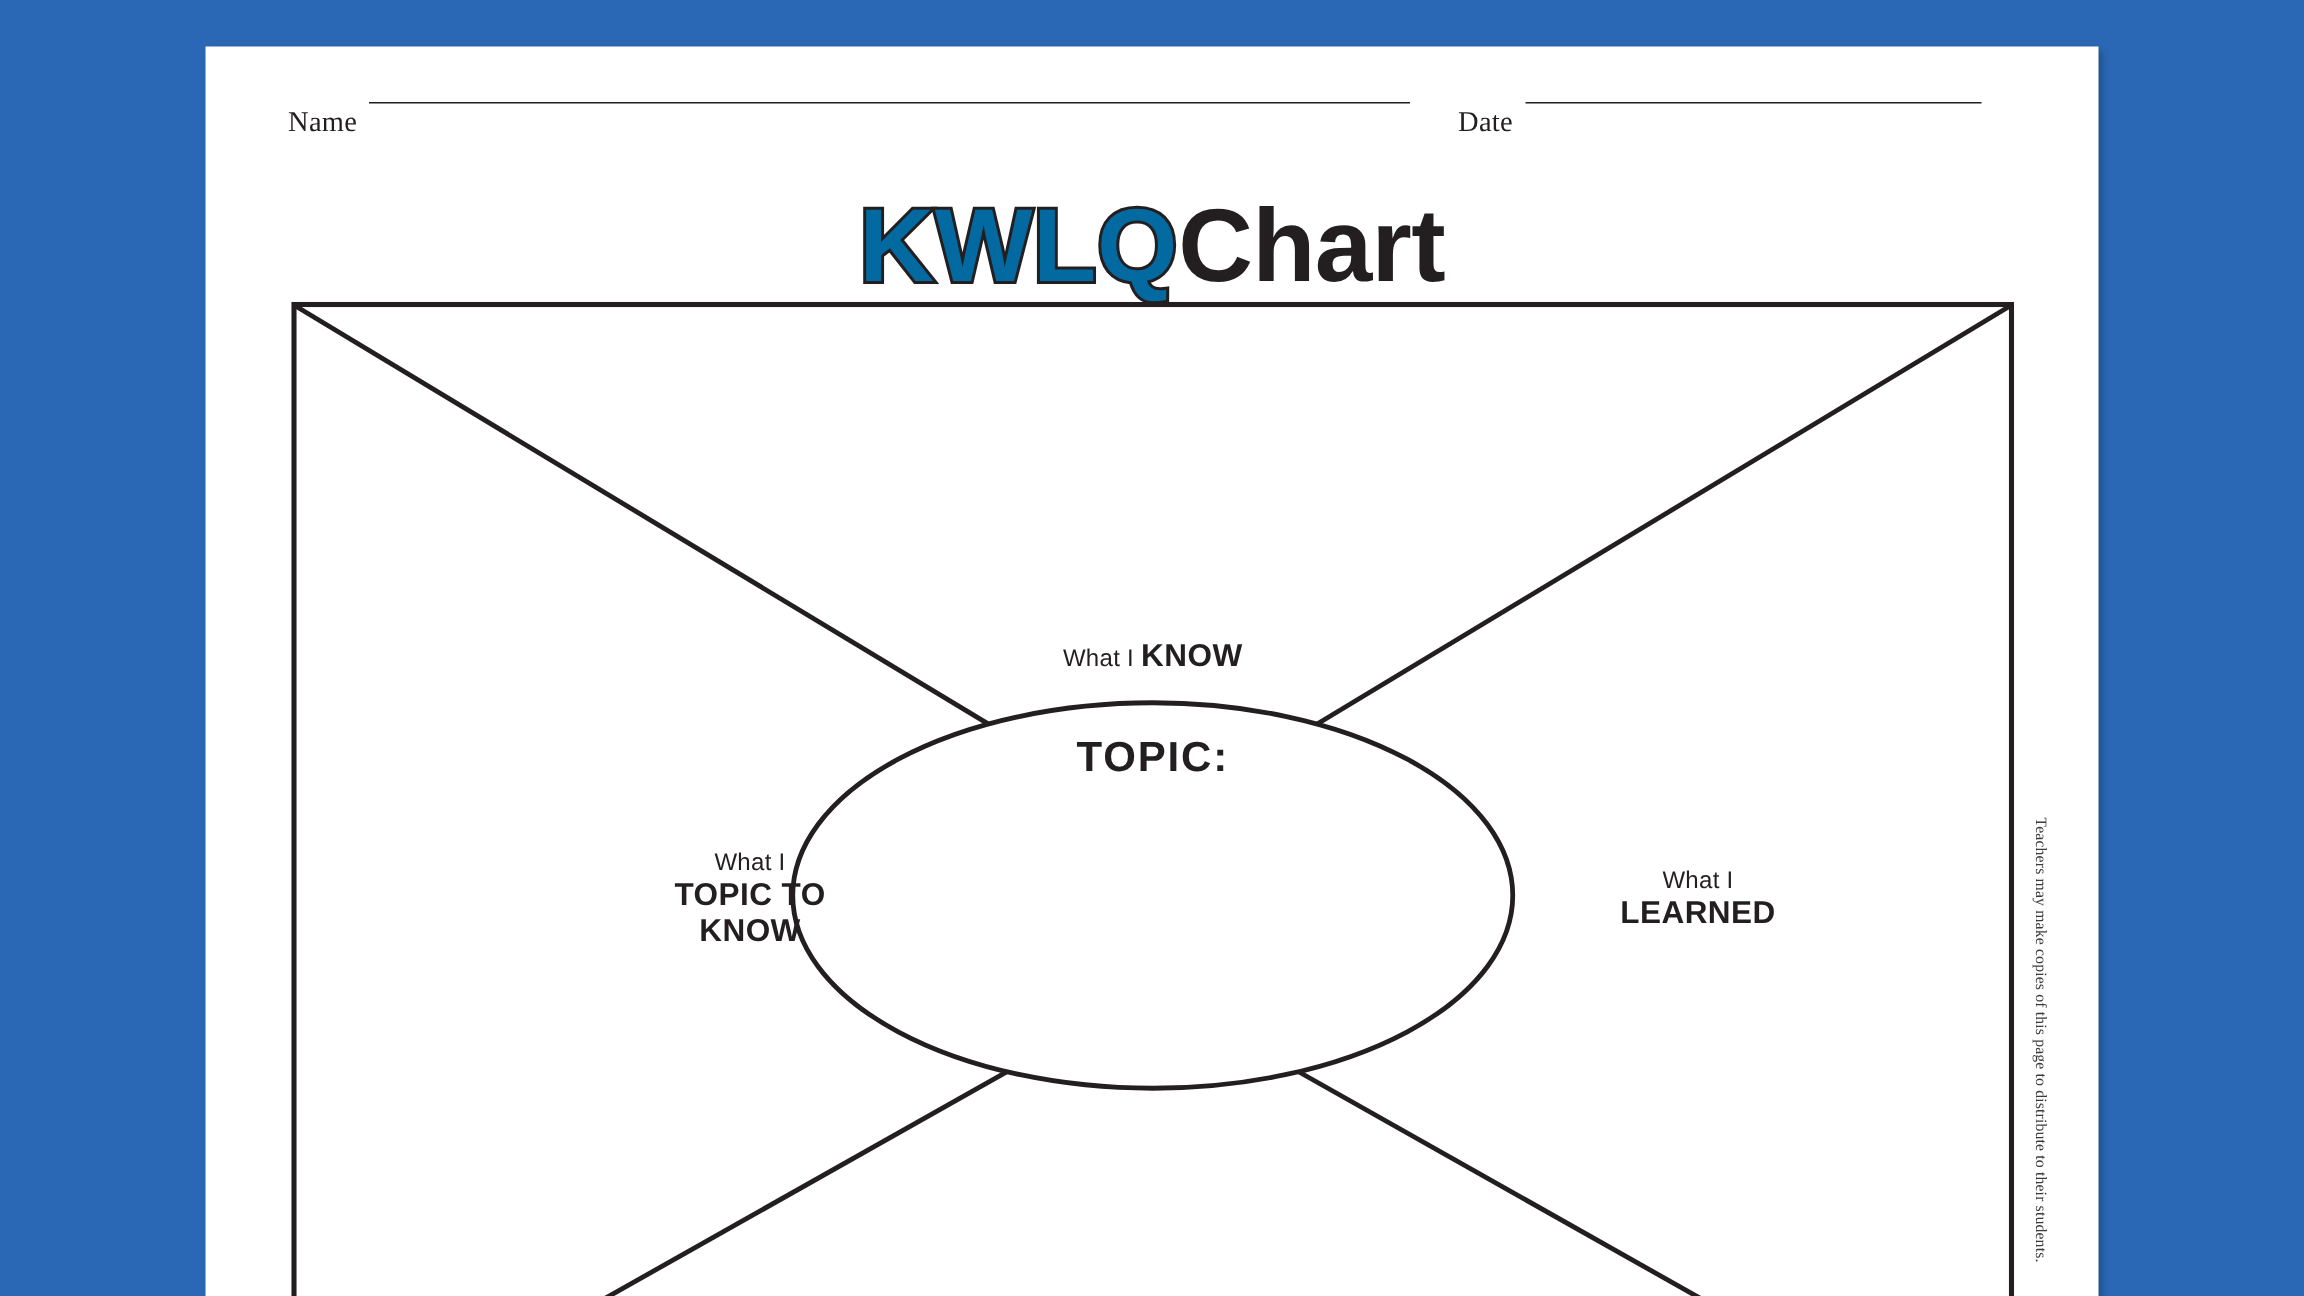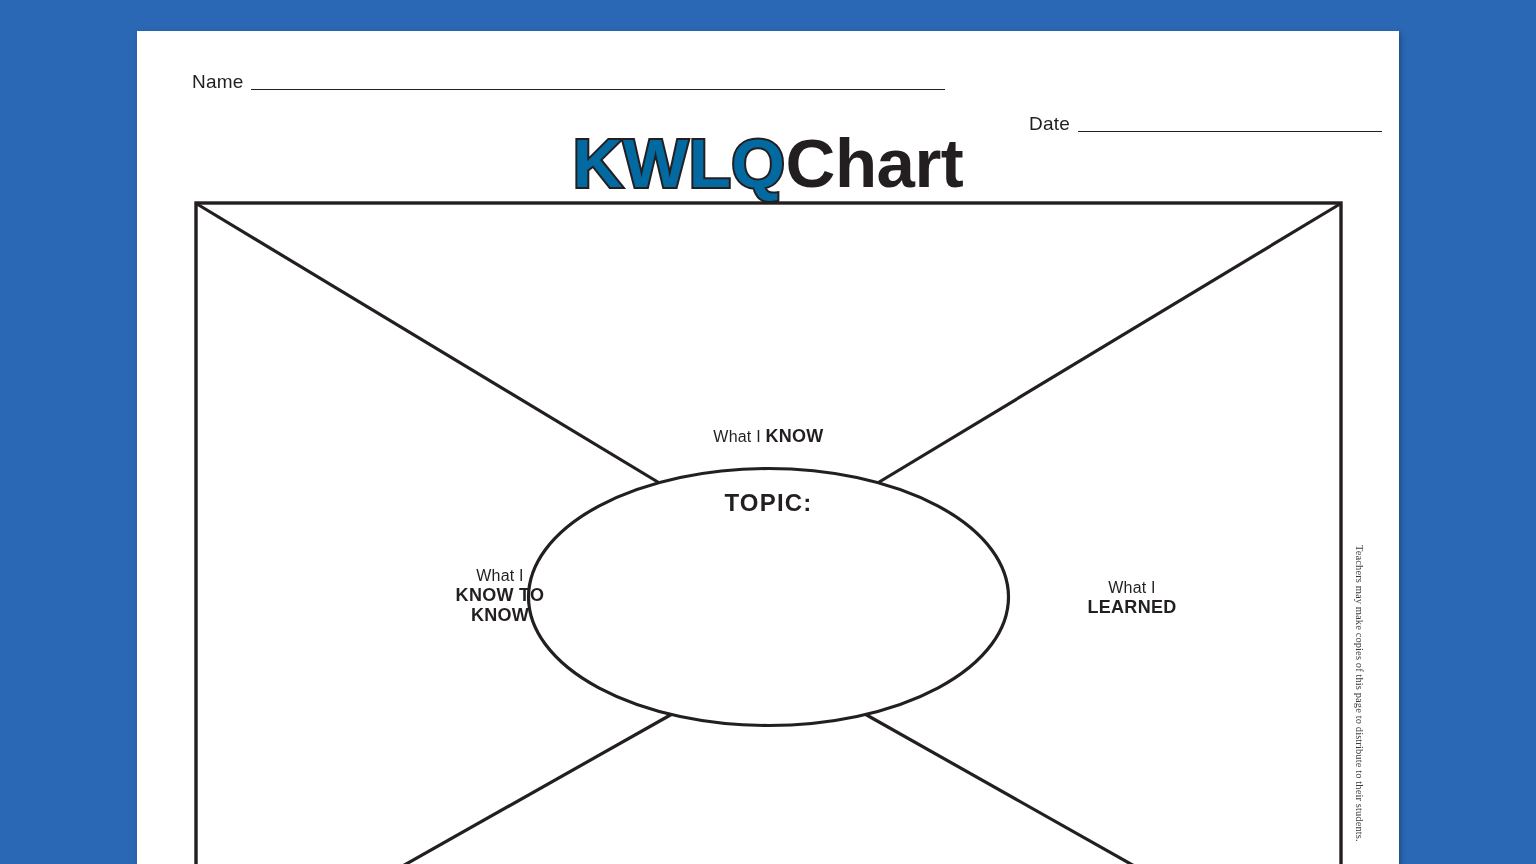--- a/index.html
+++ b/index.html
@@ -39,40 +39,41 @@
   .field-row {
     position: absolute;
     top: 40px;
     left: 0;
     width: 100%;
     height: 40px;
   }
   .field {
     position: absolute;
     display: flex;
-    align-items: flex-end;
-    white-space: nowrap;
+    align-items: flex-start;
+    white-space: nowrap;
+    font-family: Liberation Serif, serif;
   }
   .field-label {
     font-size: 19px;
     color: #231F20;
     letter-spacing: 0.2px;
     font-weight: 400;
   }
   .field-rule {
     display: inline-block;
     height: 0;
     border-bottom: 1.6px solid #231F20;
     margin-left: 8px;
     position: relative;
     top: -3px;
   }
   #field-name { left: 55px; }
   #field-name .field-rule { width: 694px; }
-  #field-date { left: 892px; margin-top: 42px; }
+  #field-date { left: 835px; }
   #field-date .field-rule { width: 304px; }
 
   
   #title {
     position: absolute;
     top: 98px;
     left: 0;
     width: 100%;
     text-align: center;
     white-space: nowrap;
@@ -107,29 +108,29 @@
 
   
   .dlabel {
     position: absolute;
     color: #231F20;
     line-height: 1.13;
     white-space: nowrap;
     text-align: center;
   }
   .lt-reg { font-weight: 400; font-size: 16px; letter-spacing: 0.2px; }
-  .lt-bold { font-weight: 700; font-size: 18px; letter-spacing: 0.3px; }
+  .lt-bold { font-weight: 700; font-size: 21px; letter-spacing: 0.3px; }
 
   #label-know {
     left: 0; right: 0; top: 225px; text-align: center;
   }
   #label-topic {
     left: 0; right: 0; top: 288px; text-align: center;
   }
-  #label-topic .lt-bold { font-size: 24px; letter-spacing: 1.2px; }
+  #label-topic .lt-bold { font-size: 28px; letter-spacing: 1.2px; }
 
   #label-want {
     left: 216px; top: 366px; width: 180px; text-align: center;
   }
   #label-learned {
     left: 838px; top: 378px; width: 200px; text-align: center;
   }
   #label-questions {
     left: 0; right: 0; top: 560px; text-align: center;
   }
@@ -187,21 +188,21 @@
       <div class="dlabel" id="label-know">
         <span class="lt-reg">What I </span><span class="lt-bold">KNOW</span>
       </div>
 
       <div class="dlabel" id="label-topic">
         <span class="lt-bold">TOPIC:</span>
       </div>
 
       <div class="dlabel" id="label-want">
         <div class="lt-reg">What I</div>
-        <div class="lt-bold">KNOW TO</div>
+        <div class="lt-bold">TOPIC TO</div>
         <div class="lt-bold">KNOW</div>
       </div>
 
       <div class="dlabel" id="label-learned">
         <div class="lt-reg">What I</div>
         <div class="lt-bold">LEARNED</div>
       </div>
 
     </div>
   </div>

